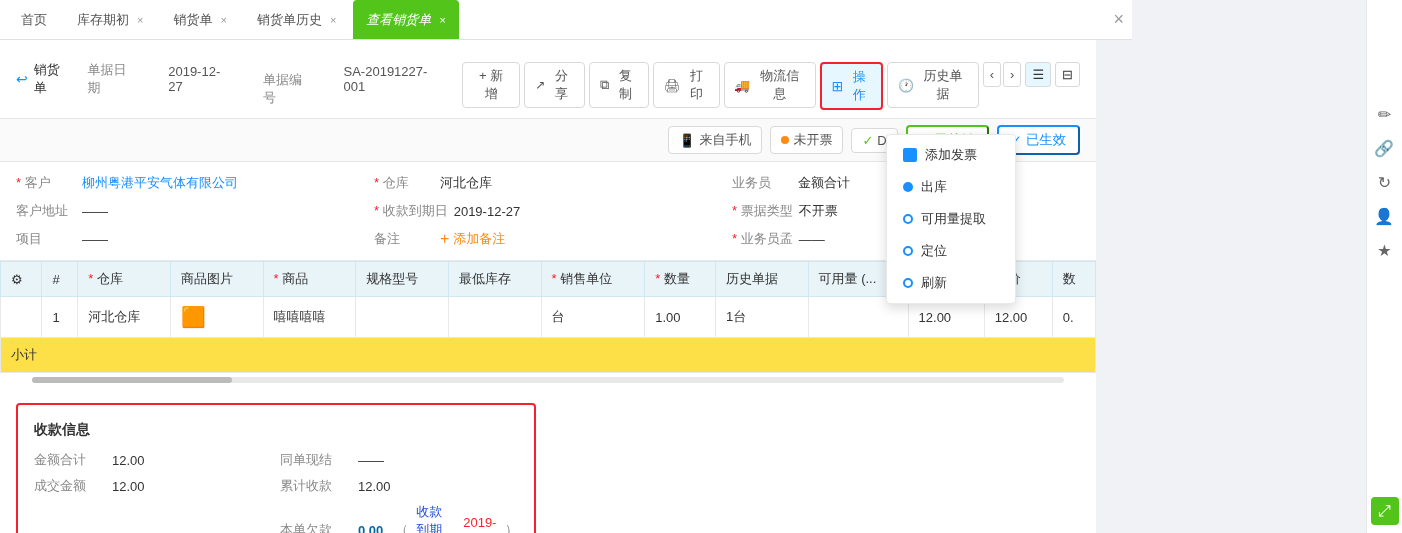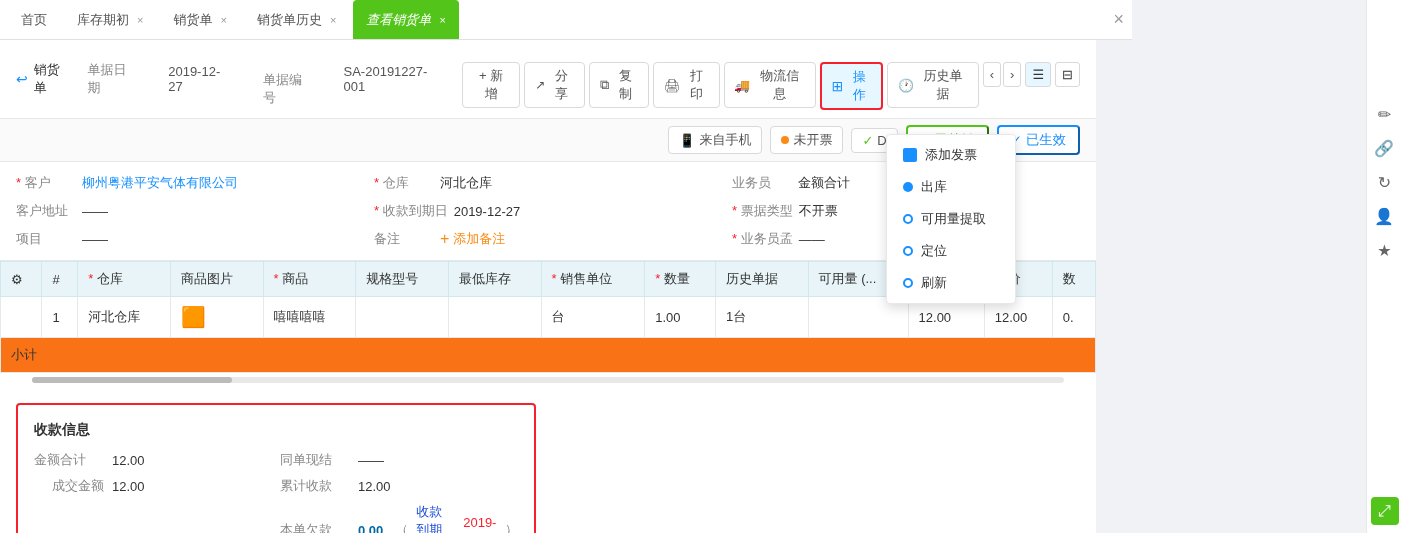--- a/index.html
+++ b/index.html
@@ -66,21 +66,21 @@
 
     
     .data-table { width: 100%; border-collapse: collapse; font-size: 13px; }
     .data-table th {
       background: #e8f4f8; padding: 8px 10px; text-align: left;
       border: 1px solid #d0e8f0; font-weight: 500; white-space: nowrap; color: #333;
     }
     .data-table th.required::before { content: '* '; color: #f5222d; }
     .data-table td { padding: 8px 10px; border: 1px solid #e8e8e8; color: #333; }
     .data-table tr:nth-child(even) td { background: #fafafa; }
-    .data-table tr.subtotal td { background: #f97316; margin-top: 13px; }
+    .data-table tr.subtotal td { background: #fde047; margin-top: 13px; }
     .table-wrap { overflow-x: auto; border-top: 1px solid #e8e8e8; }
 
     
     .payment-box {
       border: 2px solid #f5222d; border-radius: 4px; padding: 16px;
       margin: 16px; max-width: 520px; background: #fff;
     }
     .payment-title { font-weight: bold; font-size: 14px; margin-bottom: 12px; }
     .payment-grid { display: grid; grid-template-columns: 1fr 1fr; gap: 8px; }
     .payment-row { display: flex; gap: 8px; align-items: center; }
@@ -340,21 +340,21 @@
     </div>
 
     <div class="payment-box">
       <div class="payment-title">收款信息</div>
       <div class="payment-grid">
         <div>
           <div class="payment-row">
             <span class="payment-label">金额合计</span>
             <span class="payment-value">12.00</span>
           </div>
-          <div class="payment-row" style="margin-top:8px;text-align:right;">
+          <div class="payment-row" style="margin-top:8px;">
             <span class="payment-label">成交金额</span>
             <span class="payment-value">12.00</span>
           </div>
         </div>
         <div>
           <div class="payment-row">
             <span class="payment-label">同单现结</span>
             <span class="payment-value">——</span>
           </div>
           <div class="payment-row" style="margin-top:8px;">

